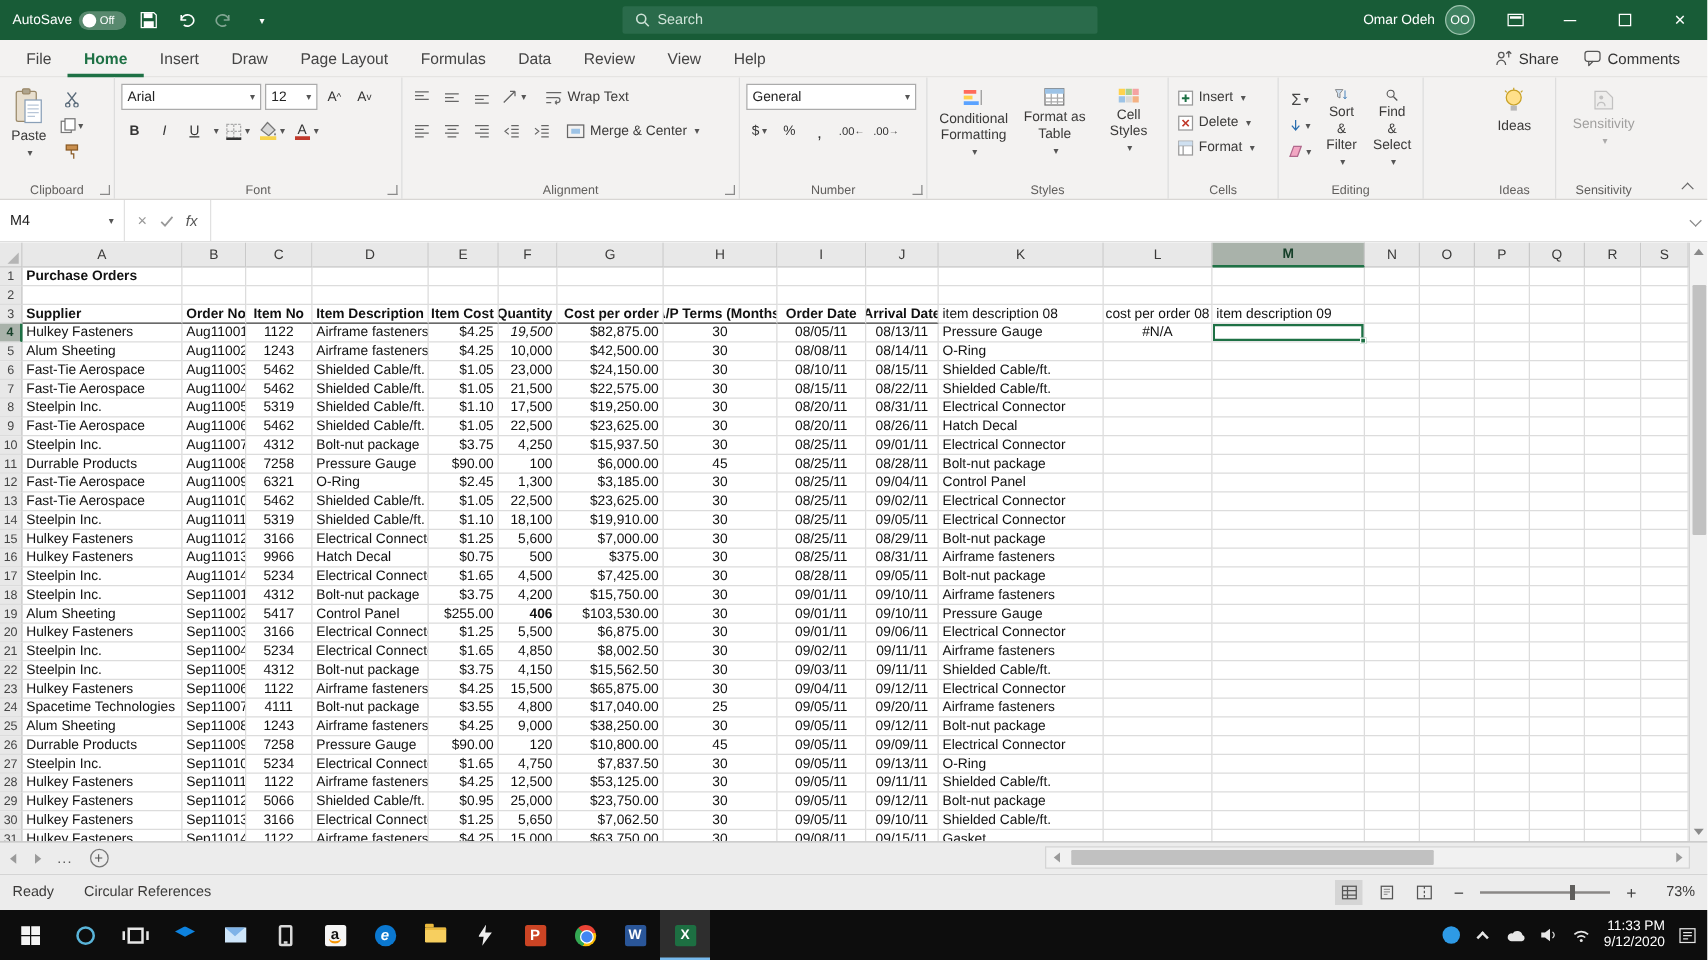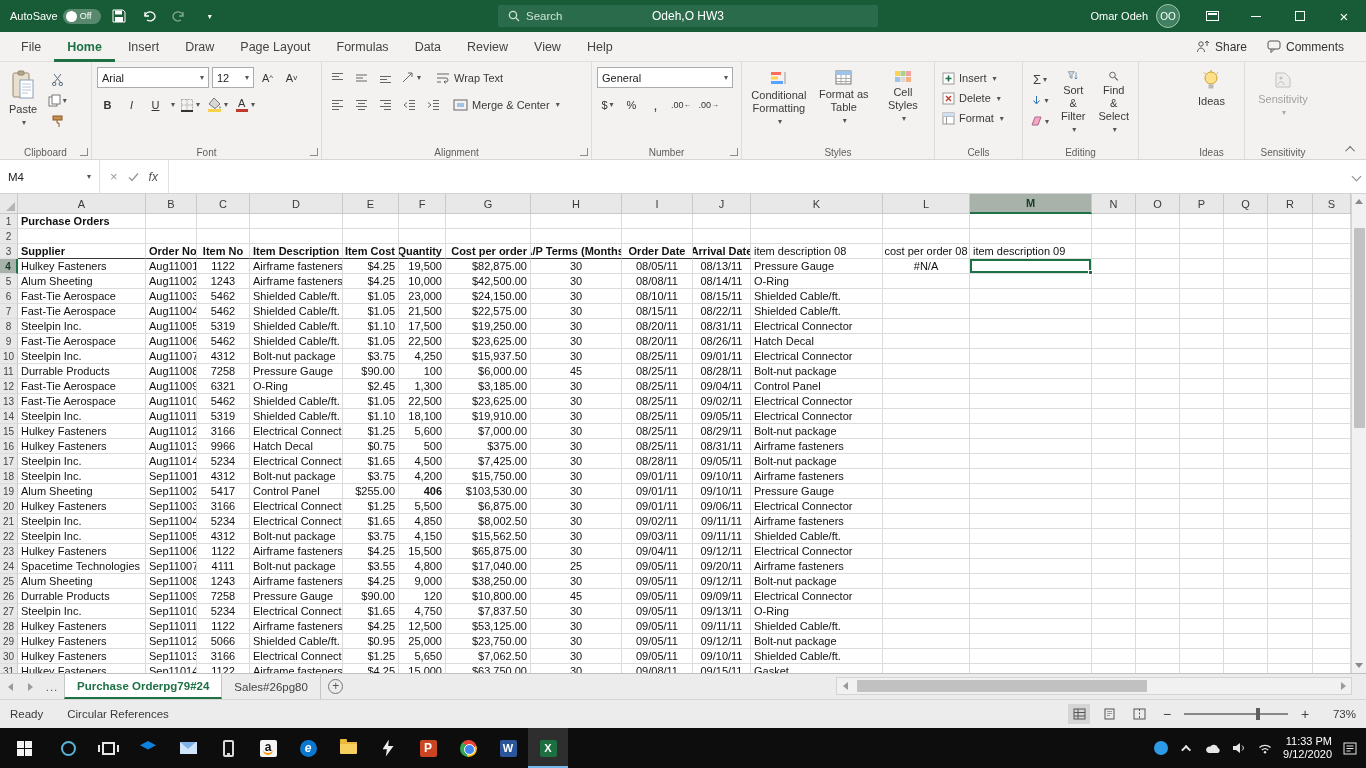--- a/index.html
+++ b/index.html
@@ -186,21 +186,20 @@
         <span class="caret" style="color:#fff">▾</span>
       </div>
   </div>
 
   <div class="tsearch">
     <svg width="12" height="12" viewBox="0 0 12 12">
         <circle cx="5" cy="5" r="3.6" fill="none" stroke="#cfe3d8" stroke-width="1.3"></circle>
         <path d="M8 8l3 3" stroke="#cfe3d8" stroke-width="1.3"></path>
       </svg>
     <span class="ph">Search</span>
-    <span class="doc-title">Odeh,O HW3</span>
   </div>
 
   <div class="tb-right">
     <span class="user-name">Omar Odeh</span>
     <div class="avatar">OO</div>
     <div class="winbtn">
         <span class="rdo"></span>
       </div>
     <div class="winbtn">
         <span class="bar"></span>
@@ -683,21 +682,21 @@
         <div class="cell al" style="width: 45px;"></div>
         <div class="cell al" style="width: 38px;"></div>
       </div>
       <div class="grow">
         <div class="gut selrow">4</div>
         <div class="cell al" style="width: 128px;">Hulkey Fasteners</div>
         <div class="cell al" style="width: 51px;">Aug11001</div>
         <div class="cell ac" style="width: 53px;">1122</div>
         <div class="cell al" style="width: 93px;">Airframe fasteners</div>
         <div class="cell ar" style="width: 56px;">$4.25</div>
-        <div class="cell ar" style="width: 47px;">19,500</div>
+        <div class="cell ar" style="width: 47px; font-style: italic;">19,500</div>
         <div class="cell ar" style="width: 85px;">$82,875.00</div>
         <div class="cell ac" style="width: 91px;">30</div>
         <div class="cell ac" style="width: 71px;">08/05/11</div>
         <div class="cell ac" style="width: 58px;">08/13/11</div>
         <div class="cell al" style="width: 132px;">Pressure Gauge</div>
         <div class="cell ac" style="width: 87px;">#N/A</div>
         <div class="cell al selected" style="width: 122px;">
           <span class="handle"></span>
         </div>
         <div class="cell al" style="width: 44px;"></div>
@@ -1314,24 +1313,20 @@
 </div>
 
 <div class="tabbar">
   <div class="snav">
       <span class="tri-l"></span>
     </div>
   <div class="snav">
       <span class="tri-r"></span>
     </div>
   <div class="sheet-more">...</div>
-  <div style="display:flex" id="sheet-tab-list">
-      <div class="stab active">Purchase Orderpg79#24</div>
-      <div class="stab">Sales#26pg80</div>
-    </div>
   <div class="addsheet">
       <span class="pluscirc">+</span>
     </div>
   <div class="hspacer"></div>
   <div class="hscroll">
     <div class="harr">
         <span class="tri-l"></span>
       </div>
     <div class="hthumb"></div>
     <div class="harr" style="margin-left:auto">

